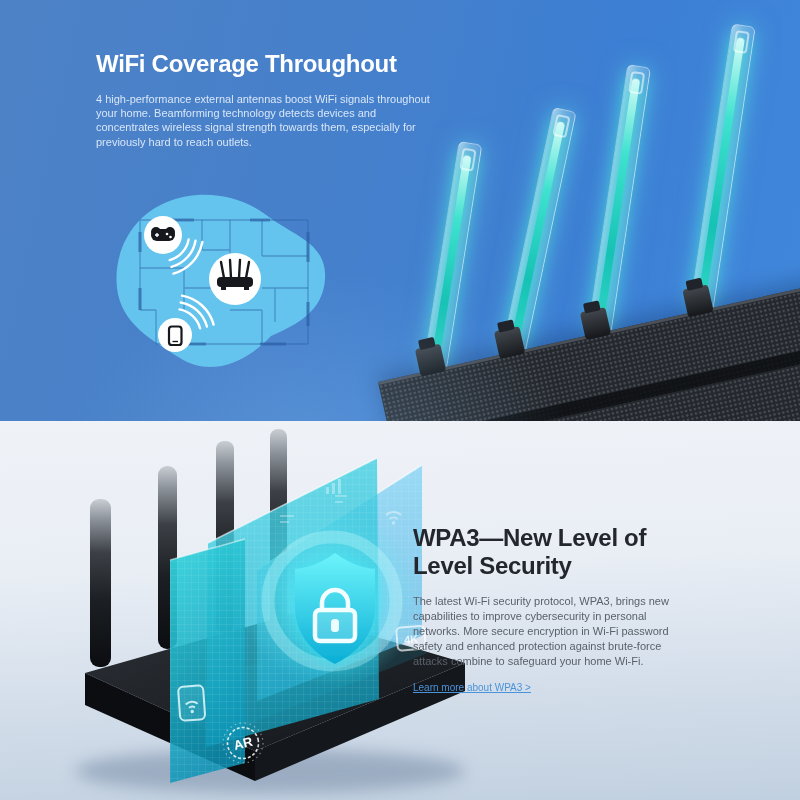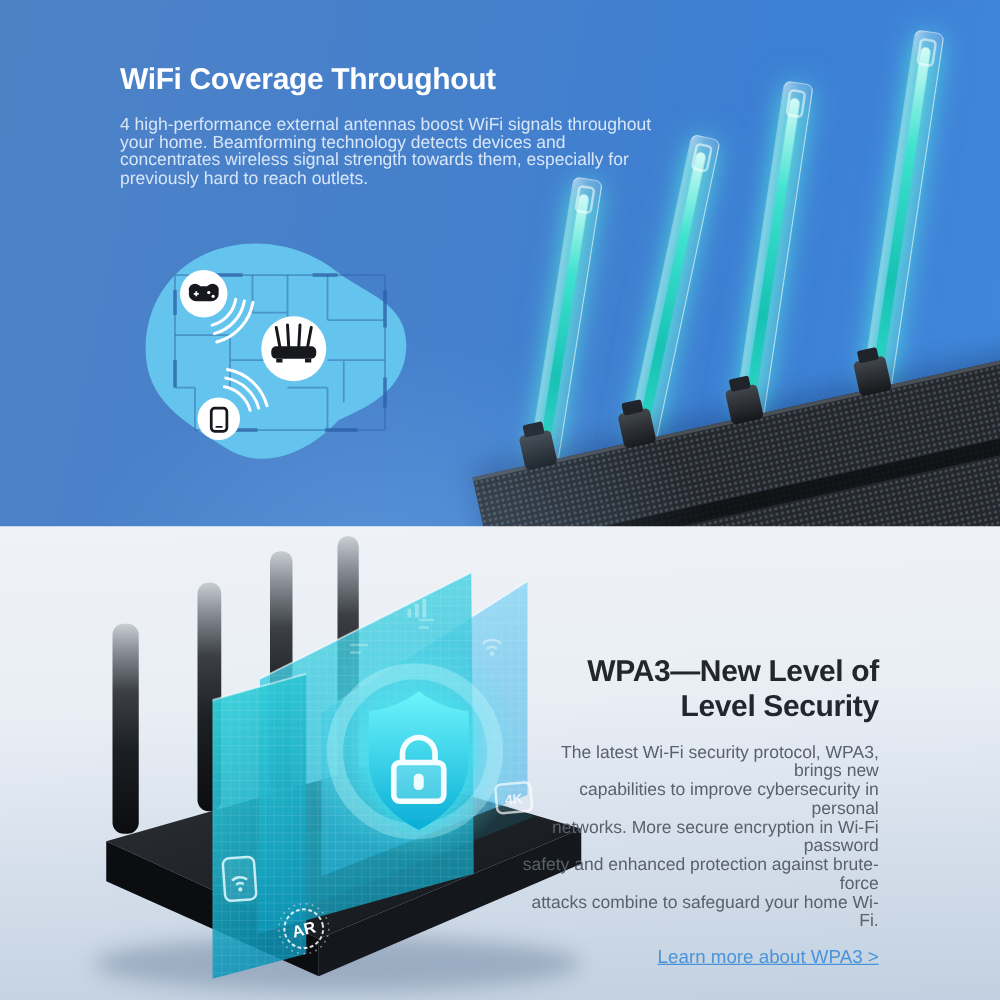--- a/index.html
+++ b/index.html
@@ -9,21 +9,21 @@
   
   .sec-top{position:absolute;left:0;top:0;width:800px;height:504px;overflow:hidden;
     background:linear-gradient(102deg,#4d82c6 0%,#4680cb 40%,#3c7fd4 72%,#4189dd 100%);}
   .sec-top::after{content:"";position:absolute;left:5%;bottom:-35%;width:70%;height:85%;
     background:radial-gradient(ellipse at center,rgba(140,195,240,.28),rgba(140,195,240,0) 65%);}
 
   .copy-top{position:absolute;left:96px;top:50px;z-index:6;}
   .title{margin:0;font-weight:bold;font-size:24px;line-height:28px;letter-spacing:-0.3px;}
   .title span{display:block;white-space:nowrap;}
   .title-light{color:#ffffff;}
-  .body{margin:14px 0 0;font-size:14px;line-height:14.2px;white-space:pre-line;}
+  .body{margin:14px 0 0;font-size:11px;line-height:14.2px;white-space:pre-line;}
   .body-light{color:#d8e6f8;}
 
   .blob-illus{position:absolute;left:110px;top:192px;width:225px;height:190px;z-index:5;}
 
   
   .router-top{position:absolute;left:0;top:0;width:800px;height:421px;}
   .ant{position:absolute;width:22px;border-radius:6px;transform-origin:50% 100%;
     background:linear-gradient(90deg,rgba(235,250,255,.62),rgba(190,232,248,.42) 50%,rgba(160,215,242,.32));
     border:1px solid rgba(255,255,255,.38);box-shadow:0 0 24px rgba(100,215,235,.55);}
   .ant::before{content:"";position:absolute;left:6px;top:12px;bottom:6px;width:8px;border-radius:4px;
@@ -44,24 +44,24 @@
   .hinge{position:absolute;top:-27px;width:26px;height:28px;border-radius:4px;
     background:linear-gradient(180deg,#43484f,#15171a);}
   .hinge::before{content:"";position:absolute;top:-8px;left:5px;right:5px;height:10px;
     background:#202329;border-radius:2px;}
   .h1{left:43px}.h2{left:124px}.h3{left:212px}.h4{left:317px}
 
   
   .sec-bottom{position:absolute;left:0;top:421px;width:800px;height:379px;overflow:hidden;
     background:linear-gradient(178deg,#eff2f7 0%,#e9eef5 38%,#d5dfeb 68%,#c1d0e0 100%);}
   .holo-scene{position:absolute;left:30px;top:0;width:470px;height:379px;}
-  .copy-bottom{position:absolute;left:413px;top:103px;width:290px;text-align:right;z-index:6;}
+  .copy-bottom{position:absolute;left:413px;top:103px;width:290px;text-align:left;z-index:6;}
   .title-dark{color:#23272d;}
   .body-dark{color:#5a616b;line-height:15px;}
-  .wpa3-link{display:inline-block;margin-top:13px;font-size:15px;color:#4b93d8;
+  .wpa3-link{display:inline-block;margin-top:13px;font-size:10px;color:#4b93d8;
     text-decoration:underline;cursor:pointer;}
 </style>
 </head>
 <body>
 
 <div class="canvas">
 
   <section class="sec-top">
 
     <div class="router-top">

